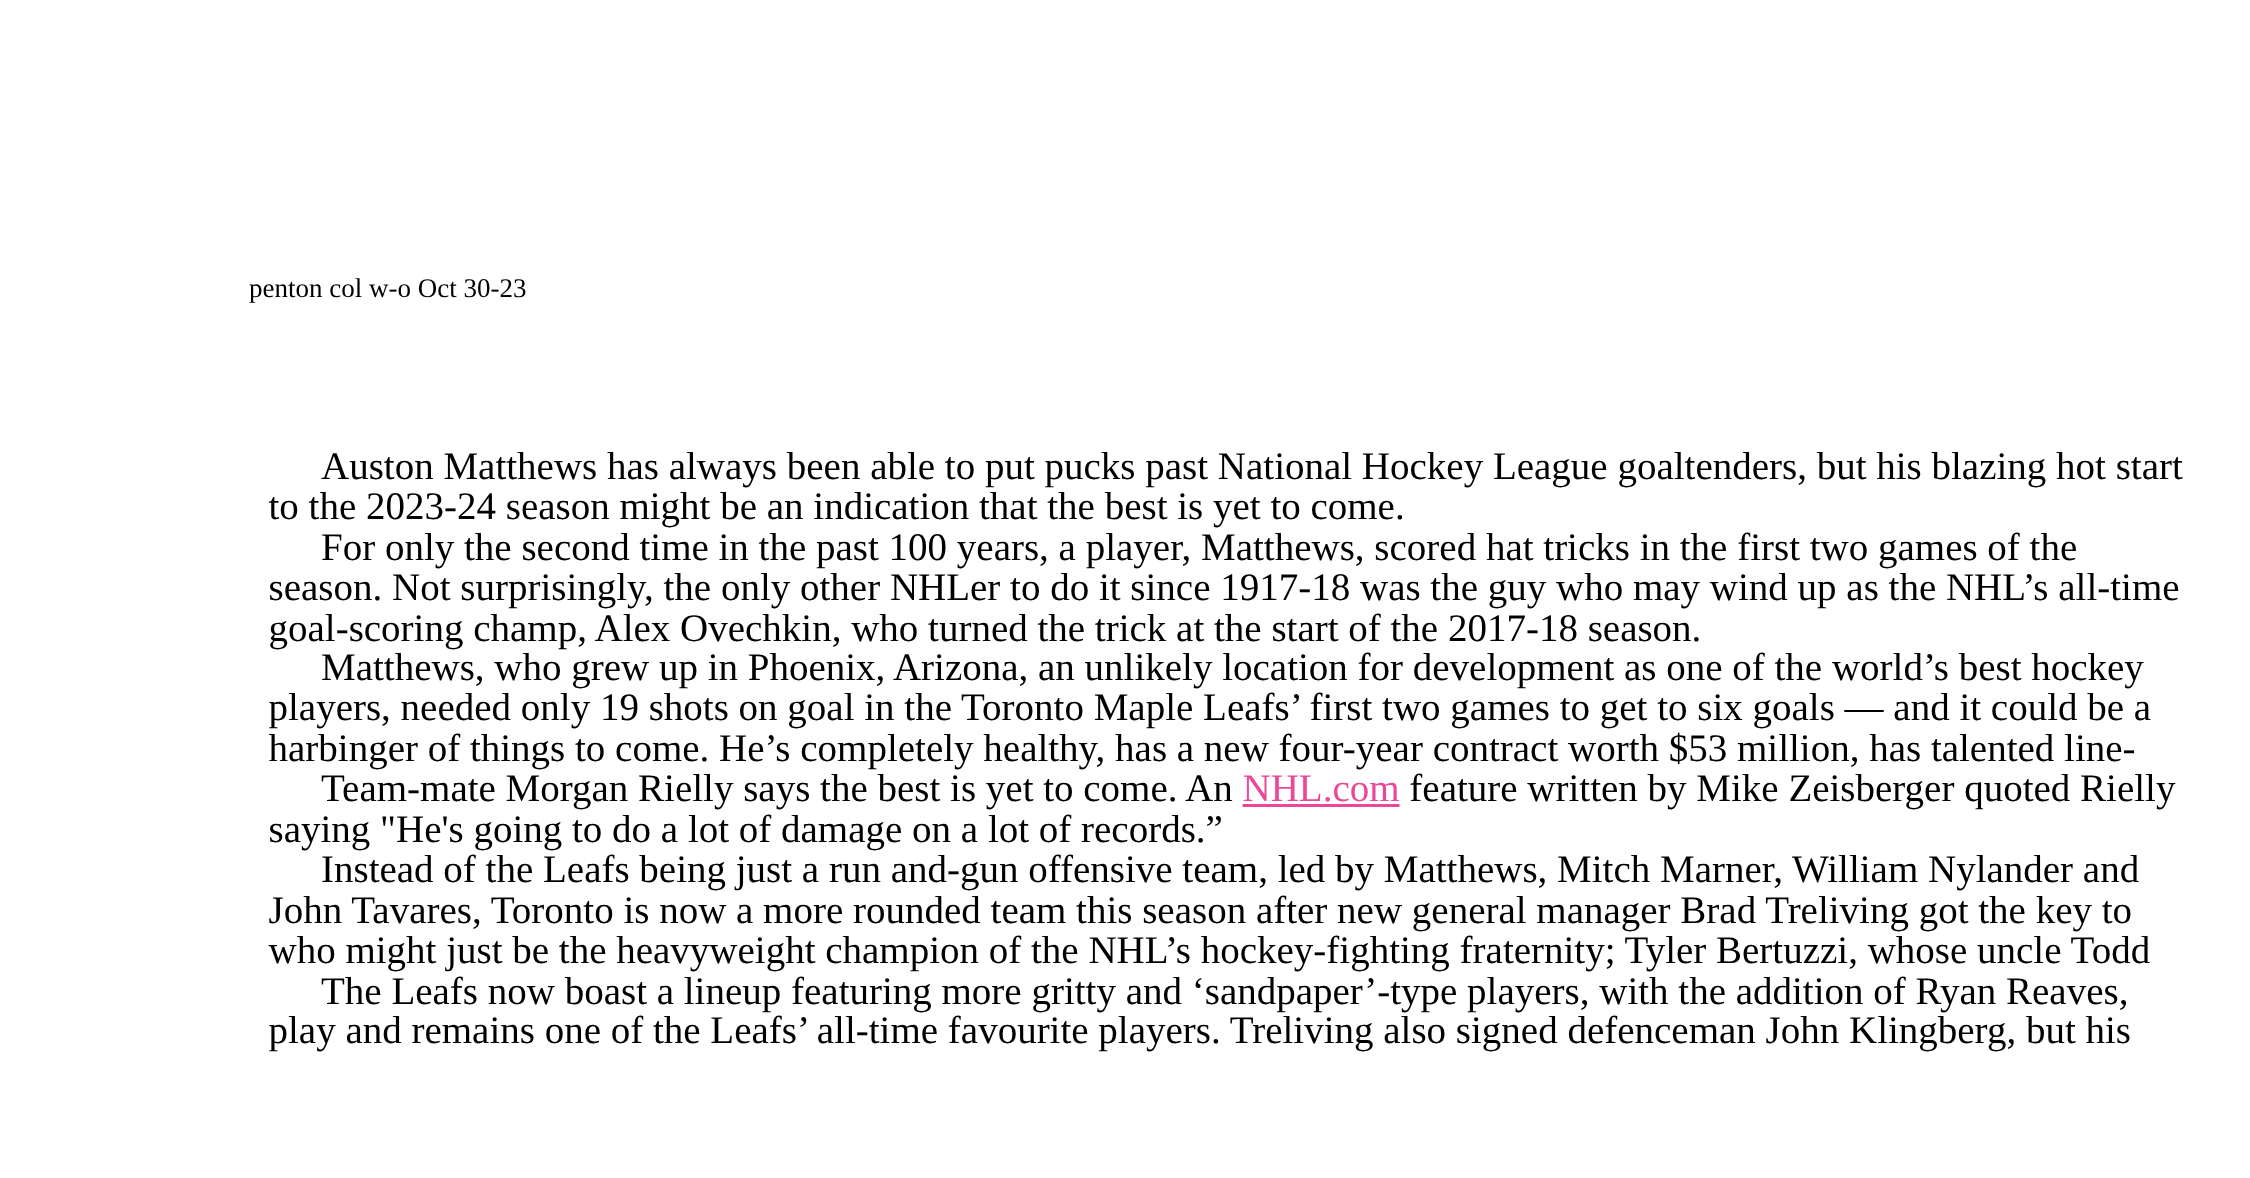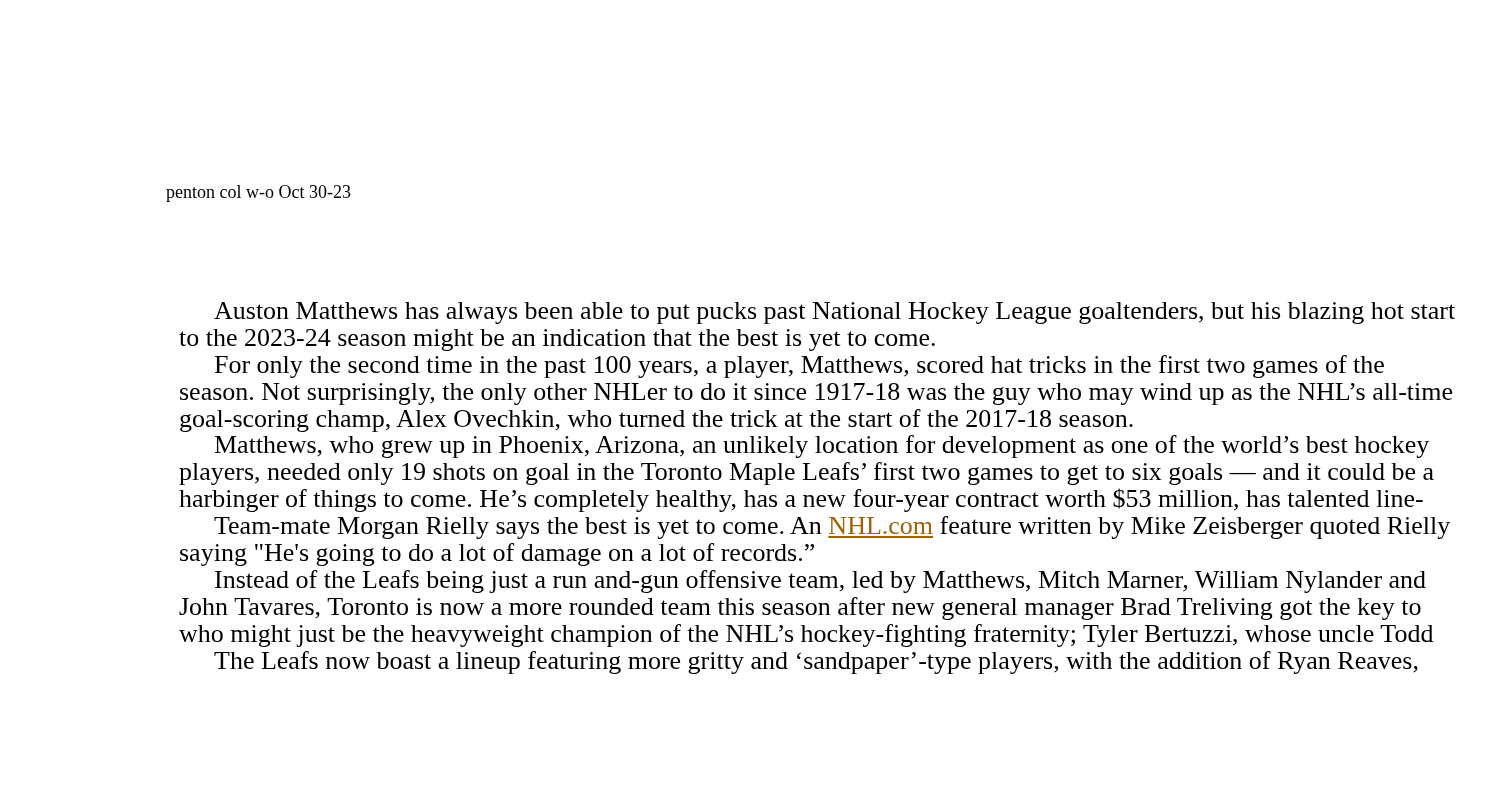--- a/index.html
+++ b/index.html
@@ -51,21 +51,21 @@
       font-size: 26px;
       line-height: 26.9px;
       height: 26.9px;
       white-space: nowrap;
     }
     .line.indent {
       padding-left: 35px;
     }
     .link {
       text-decoration: underline;
-      color: #a16207;
+      color: #ec4899;
       cursor: pointer;
     }
   </style>
 </head>
 <body>
 
 <div class="page">
 
   <div class="slug">penton col w-o Oct 30-23</div>
 
@@ -95,16 +95,17 @@
     </div>
 
     <div class="paragraph">
       <div class="line indent">Instead of the Leafs being just a run and-gun offensive team, led by Matthews, Mitch Marner, William Nylander and</div>
       <div class="line">John Tavares, Toronto is now a more rounded team this season after new general manager Brad Treliving got the key to</div>
     </div>
 
     <div class="paragraph">
       <div class="line">who might just be the heavyweight champion of the NHL’s hockey-fighting fraternity; Tyler Bertuzzi, whose uncle Todd</div>
       <div class="line indent">The Leafs now boast a lineup featuring more gritty and ‘sandpaper’-type players, with the addition of Ryan Reaves,</div>
+      <div class="line">play and remains one of the Leafs’ all-time favourite players. Treliving also signed defenceman John Klingberg, but his</div>
     </div>
 
   </div>
 </div>
 
 </body></html>

